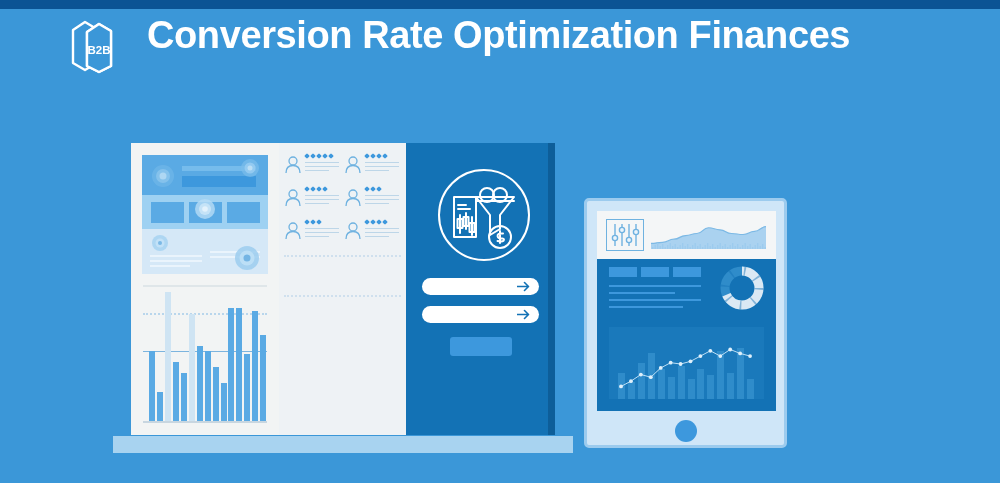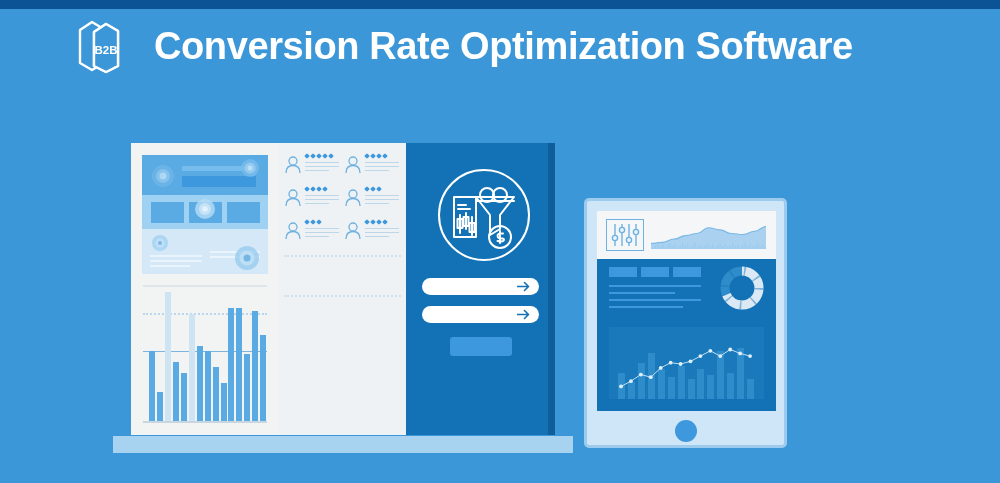--- a/index.html
+++ b/index.html
@@ -12,22 +12,22 @@
   .stage { position:absolute; inset:0; background:#3b97d8; }
 
   
   .top-stripe {
     position:absolute; left:0; top:0; width:1000px; height:9px;
     background:#0b5394;
   }
 
   
   .header {
-    position:absolute; left:72px; top:16px;
-    display:flex; align-items:center; gap:20px;
+    position:absolute; left:65px; top:16px;
+    display:flex; gap:20px;
   }
   .logo-b2b { width:62px; height:60px; flex:none; }
   .page-title {
     color:#ffffff;
     font-size:38px;
     font-weight:bold;
     letter-spacing:-0.4px;
     white-space:nowrap;
     line-height:1;
   }
@@ -152,21 +152,21 @@
 
   <div class="header">
     <svg class="logo-b2b" viewBox="0 0 62 60">
       <g fill="none" stroke="#ffffff" stroke-width="2.4" stroke-linejoin="round">
         <path d="M8 14 L20 6 L30 12 L30 48 L20 54 L8 47 Z"></path>
         <path d="M22 16 L34 8 L46 15 L46 50 L34 56 L22 50 Z"></path>
       </g>
       <path d="M22 16 L34 8 L46 15 L46 50 L34 56 L22 50 Z" fill="#3b97d8" stroke="#ffffff" stroke-width="2.4" stroke-linejoin="round"></path>
       <text x="34" y="38" font-family="Liberation Sans, sans-serif" font-size="11.5" font-weight="bold" fill="#ffffff" text-anchor="middle">B2B</text>
     </svg>
-    <div class="page-title">Conversion Rate Optimization Software</div>
+    <div class="page-title">Conversion Rate Optimization Finances</div>
   </div>
 
   <div class="dash">
 
     <div class="dash-left">
 
       <div class="panel-head">
         <div class="bar-a"></div>
         <div class="bar-b"></div>
         <svg width="26" height="26" style="position:absolute;left:8px;top:8px">

